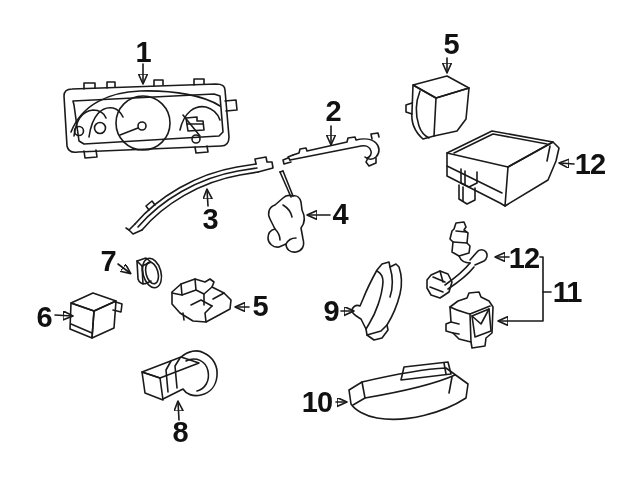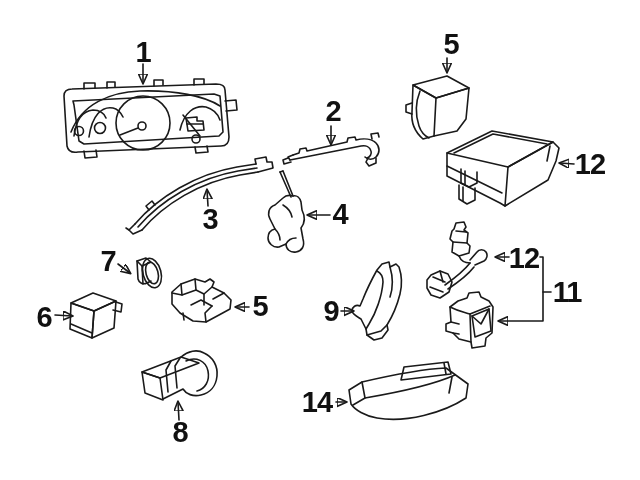--- a/index.html
+++ b/index.html
@@ -201,18 +201,18 @@
 
   <span class="callout" style="left:143px;top:52px">1</span>
   <span class="callout" style="left:333px;top:111px">2</span>
   <span class="callout" style="left:210px;top:219px">3</span>
   <span class="callout" style="left:340px;top:214px">4</span>
   <span class="callout" style="left:260px;top:306px">5</span>
   <span class="callout" style="left:44px;top:317px">6</span>
   <span class="callout" style="left:108px;top:261px">7</span>
   <span class="callout" style="left:180px;top:432px">8</span>
   <span class="callout" style="left:331px;top:311px">9</span>
-  <span class="callout" style="left:317px;top:402px">14</span>
+  <span class="callout" style="left:317px;top:402px">10</span>
   <span class="callout" style="left:567px;top:292px">11</span>
   <span class="callout" style="left:524px;top:258px">12</span>
   <span class="callout" style="left:590px;top:164px">12</span>
   <span class="callout" style="left:451px;top:44px">5</span>
 </div>
 
 </body></html>

